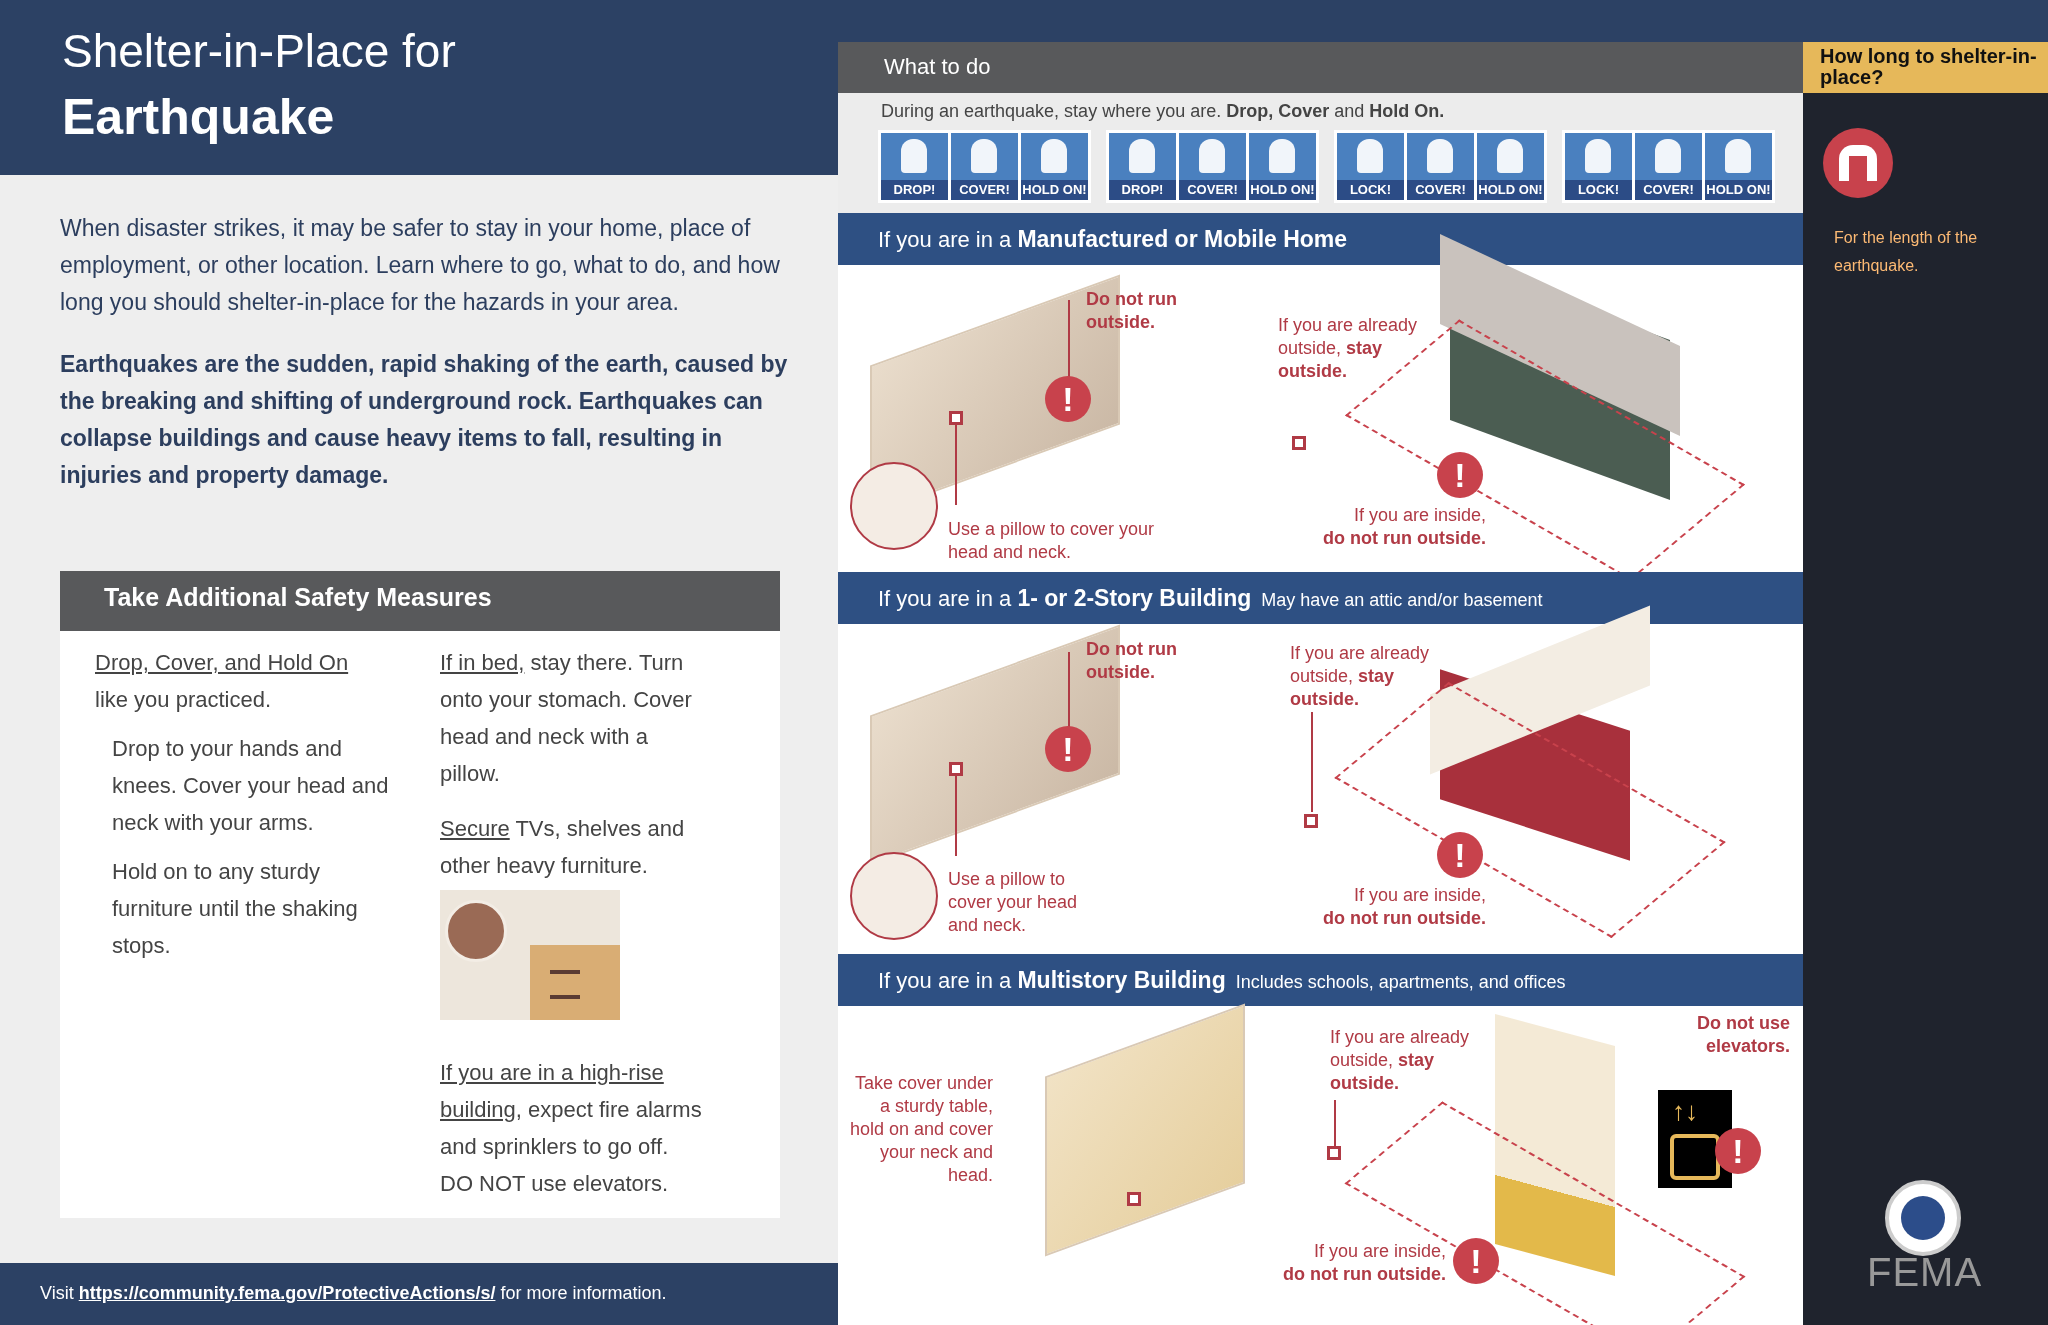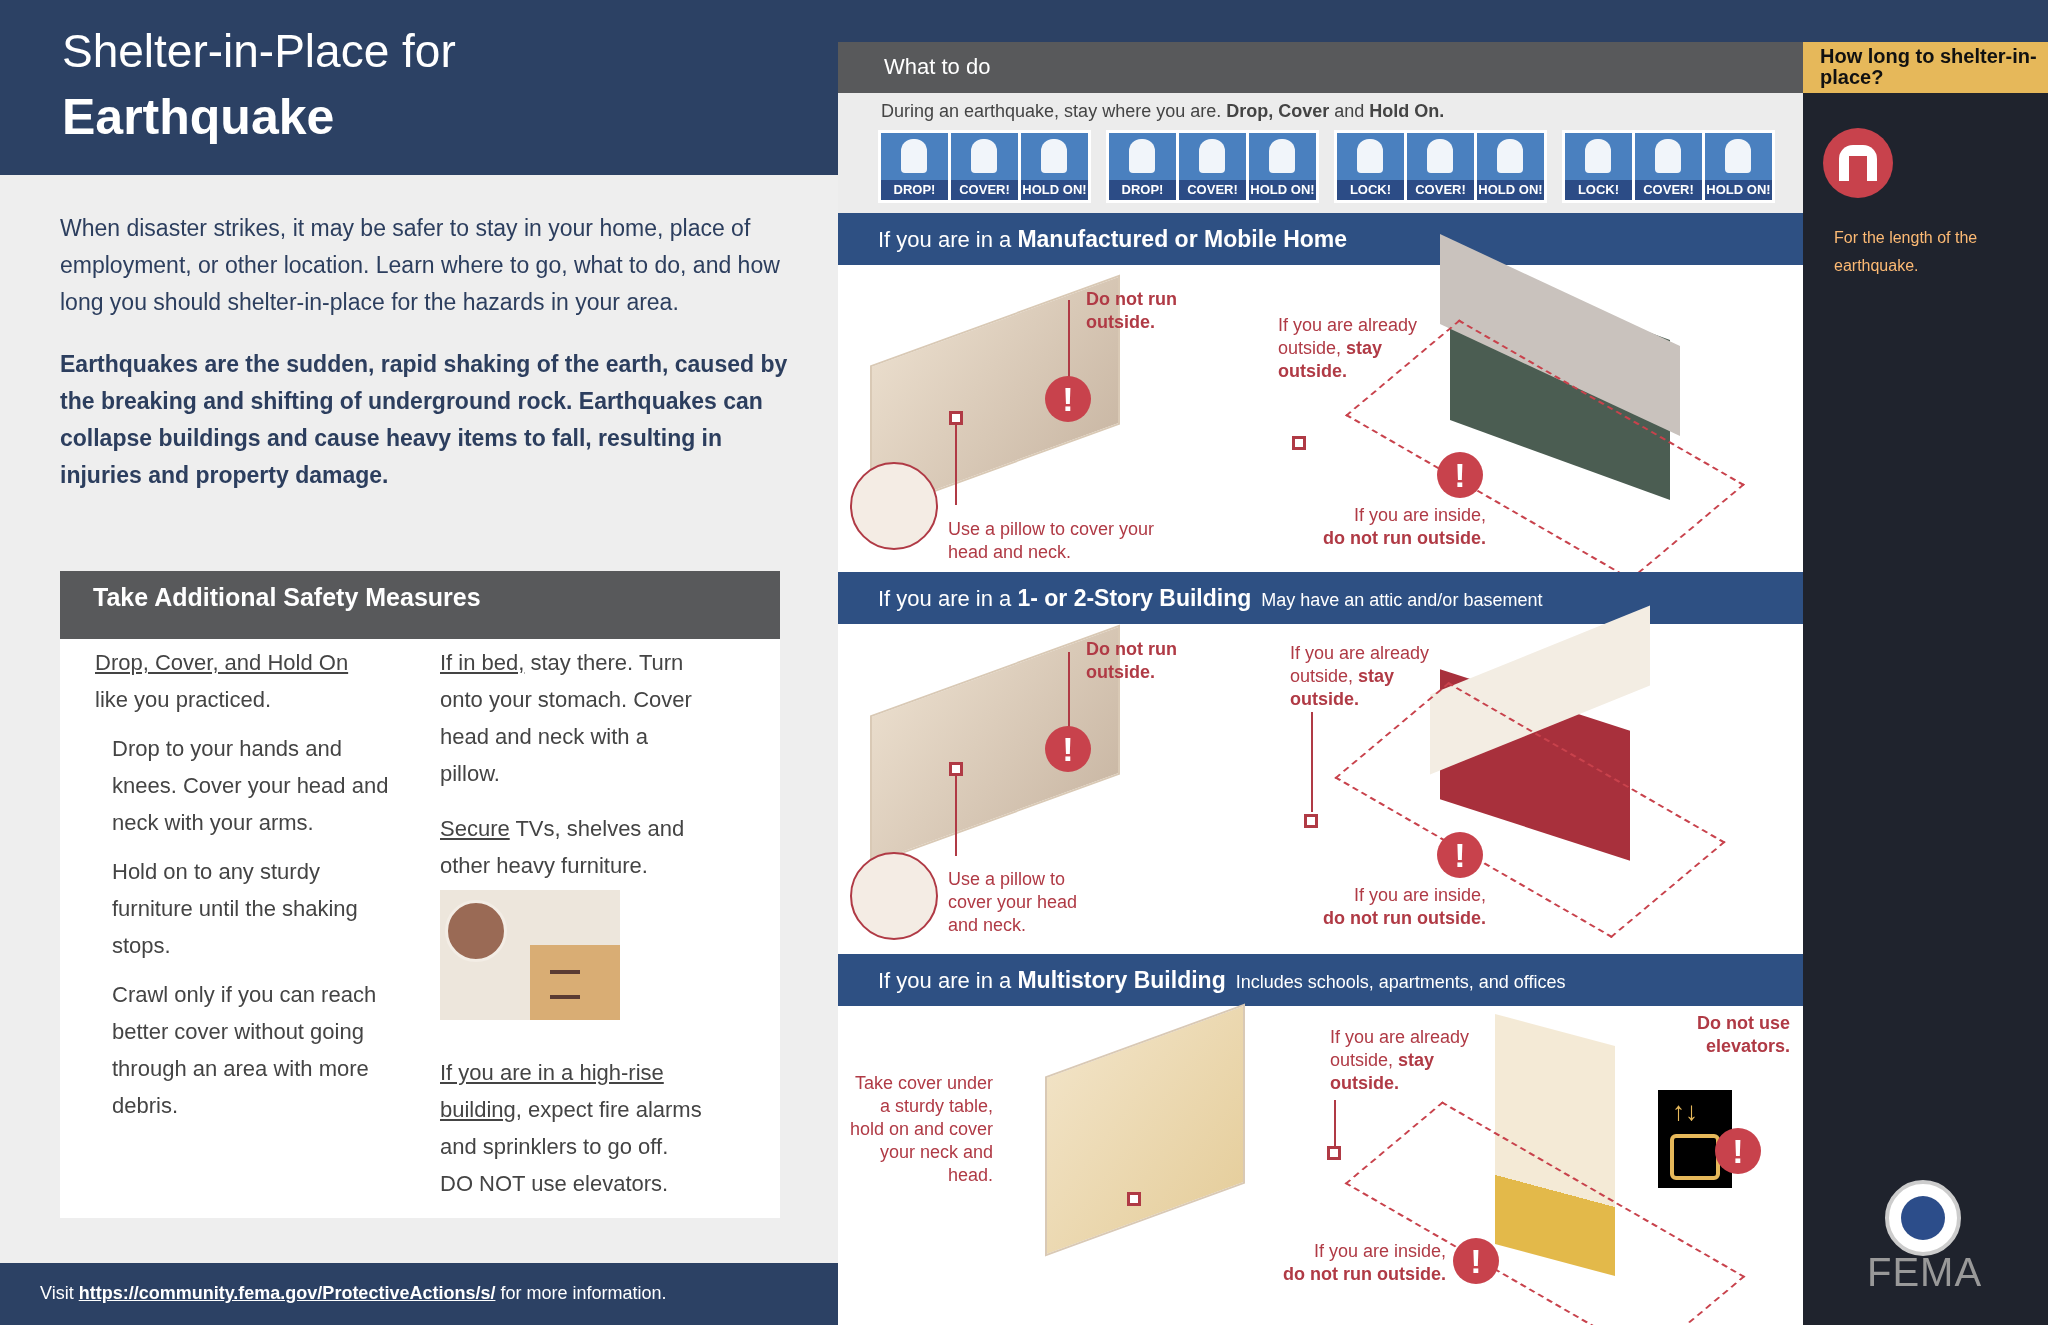--- a/index.html
+++ b/index.html
@@ -5,21 +5,21 @@
 *{box-sizing:border-box;margin:0;padding:0}
 body{width:2048px;height:1325px;position:relative;overflow:hidden;background:#2c4164;font-family:"Liberation Sans",sans-serif}
 .abs{position:absolute}
 #left{left:0;top:0;width:838px;height:1325px;background:#eeeeee}
 #lhead{left:0;top:0;width:838px;height:175px;background:#2c4164;color:#fff}
 #lhead .t1{position:absolute;left:62px;top:24px;font-size:46px}
 #lhead .t2{position:absolute;left:62px;top:88px;font-size:50px;font-weight:bold}
 .intro{position:absolute;left:60px;width:730px;font-size:23px;line-height:37px;color:#2c3e5e}
 .intro.b{font-weight:bold}
 #safety{left:60px;top:571px;width:720px;height:647px;background:#fff}
-#safety .hd{height:68px;background:#58595b;color:#fff;font-weight:bold;font-size:25px;padding:12px 0 0 33px}
+#safety .hd{height:60px;background:#58595b;color:#fff;font-weight:bold;font-size:25px;padding:12px 0 0 44px}
 .col{position:absolute;font-size:22px;line-height:37px;color:#444}
 .u{text-decoration:underline}
 #lfoot{left:0;top:1263px;width:955px;height:62px;background:#2c4164;color:#fff;font-size:18px;padding:20px 0 0 40px}
 #lfoot a{color:#fff;font-weight:bold}
 #mid{left:838px;top:42px;width:965px;height:1283px;background:#fff}
 #whatbar{left:838px;top:42px;width:965px;height:51px;background:#58595b;color:#fff;font-weight:normal;font-size:22px;padding:12px 0 0 46px}
 #strip{left:838px;top:93px;width:1001px;height:120px;background:#ececec}
 #strip .lead{position:absolute;left:43px;top:8px;font-size:18px;color:#444}
 .grp{position:absolute;top:37px;height:73px;background:#fff;padding:3px;display:flex;gap:3px}
 .tile{width:67px;height:67px;background:#4a80bf;position:relative}
@@ -58,21 +58,20 @@
 <p class="intro" style="top:210px">When disaster strikes, it may be safer to stay in your home, place of employment, or other location. Learn where to go, what to do, and how long you should shelter-in-place for the hazards in your area.</p>
 <p class="intro b" style="top:346px">Earthquakes are the sudden, rapid shaking of the earth, caused by the breaking and shifting of underground rock. Earthquakes can collapse buildings and cause heavy items to fall, resulting in injuries and property damage.</p>
 
 <div id="safety" class="abs">
   <div class="hd">Take Additional Safety Measures</div>
   <div class="col" style="left:35px;top:73px;width:300px">
     <span class="u">Drop, Cover, and Hold On</span><br>
     <span>like you practiced.</span>
     <p style="margin:12px 0 0 17px;width:280px">Drop to your hands and knees. Cover your head and neck with your arms.</p>
     <p style="margin:12px 0 0 17px;width:250px">Hold on to any sturdy furniture until the shaking stops.</p>
-    <p style="margin:12px 0 0 17px;width:280px">Crawl only if you can reach better cover without going through an area with more debris.</p>
   </div>
   <div class="col" style="left:380px;top:73px;width:310px">
     <p style="width:270px"><span class="u">If in bed,</span><span> stay there. Turn onto your stomach. Cover head and neck with a pillow.</span></p>
     <p style="margin-top:18px;width:270px"><span class="u">Secure</span><span> TVs, shelves and other heavy furniture.</span></p>
     <div style="margin-top:6px;width:180px;height:130px;background:#ede6dc;position:relative">
       <div style="position:absolute;left:5px;top:10px;width:62px;height:62px;border-radius:50%;background:#9a6a55;border:3px solid #f3ede5"></div>
       <div style="position:absolute;left:90px;top:55px;width:90px;height:75px;background:#d9ad74"></div>
       <div style="position:absolute;left:110px;top:80px;width:30px;height:4px;background:#5a3b33"></div>
       <div style="position:absolute;left:110px;top:105px;width:30px;height:4px;background:#5a3b33"></div>
     </div>

